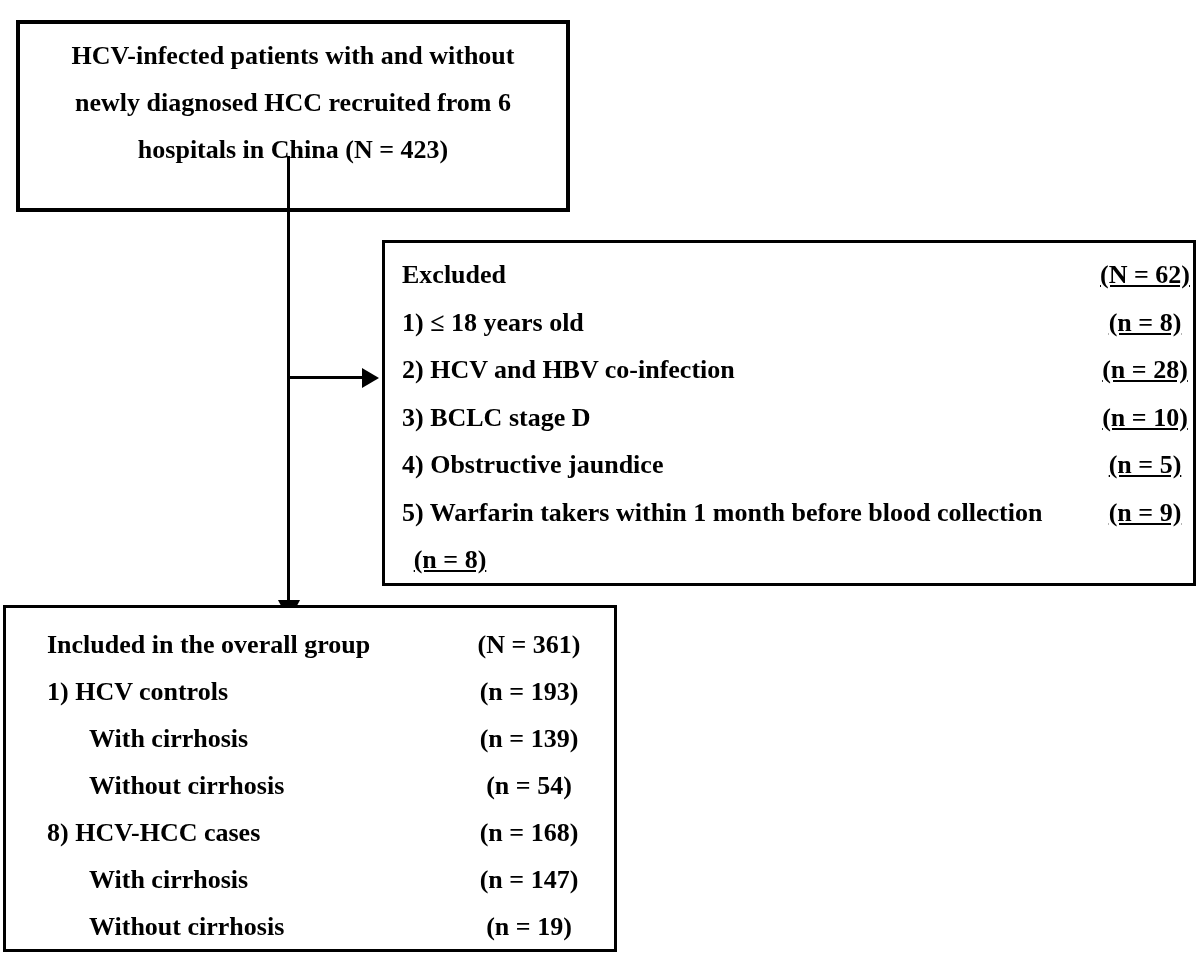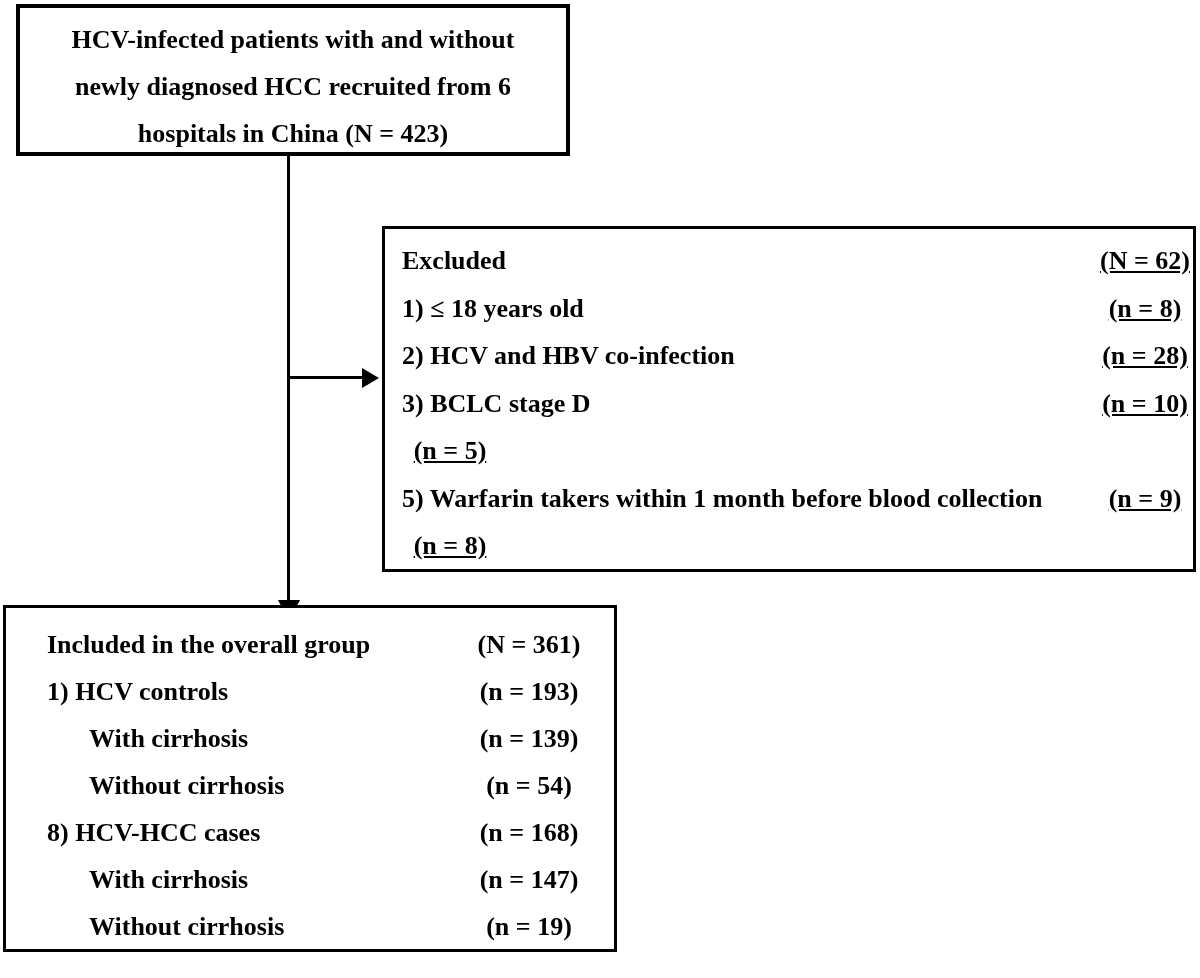--- a/index.html
+++ b/index.html
@@ -15,30 +15,30 @@
     overflow: hidden;
   }
   .box {
     position: absolute;
     background: #ffffff;
     border: 3px solid #000000;
     font-size: 26px;
   }
   
   .box-top {
-    left: 16px; top: 4px;
-    width: 554px; height: 152px;
+    left: 16px; top: 20px;
+    width: 554px; height: 192px;
     border-width: 4px;
     text-align: center;
     padding-top: 8px;
     line-height: 47px;
   }
   
   .box-excluded {
-    left: 382px; top: 226px;
+    left: 382px; top: 240px;
     width: 814px; height: 346px;
     padding: 8px 0 0 17px;
     line-height: 47.5px;
   }
   
   .box-included {
     left: 3px; top: 605px;
     width: 614px; height: 347px;
     padding: 13px 0 0 0;
     line-height: 47px;
@@ -106,20 +106,21 @@
     </div>
     <div class="row">
       <span class="lbl">2) HCV and HBV co-infection</span>
       <span class="val">(n = 28)</span>
     </div>
     <div class="row">
       <span class="lbl">3) BCLC stage D</span>
       <span class="val">(n = 10)</span>
     </div>
     <div class="row">
+      <span class="lbl">4) Obstructive jaundice</span>
       <span class="val">(n = 5)</span>
     </div>
     <div class="row">
       <span class="lbl">5) Warfarin takers within 1 month before blood collection</span>
       <span class="val">(n = 9)</span>
     </div>
     <div class="row">
       <span class="val">(n = 8)</span>
     </div>
   </div>

